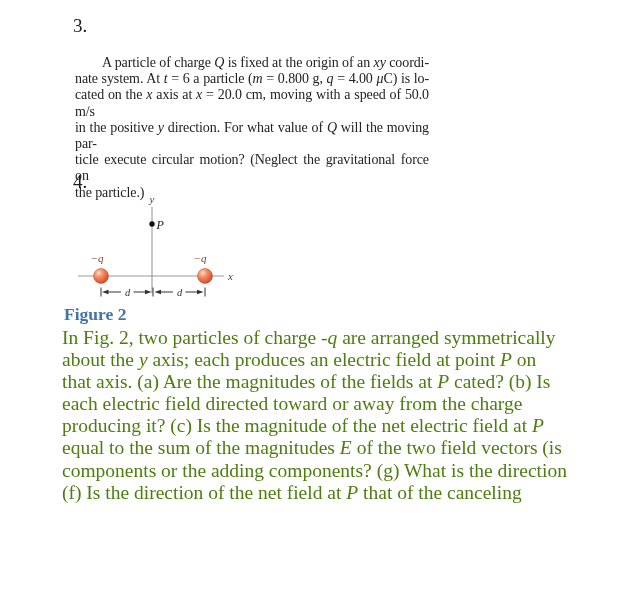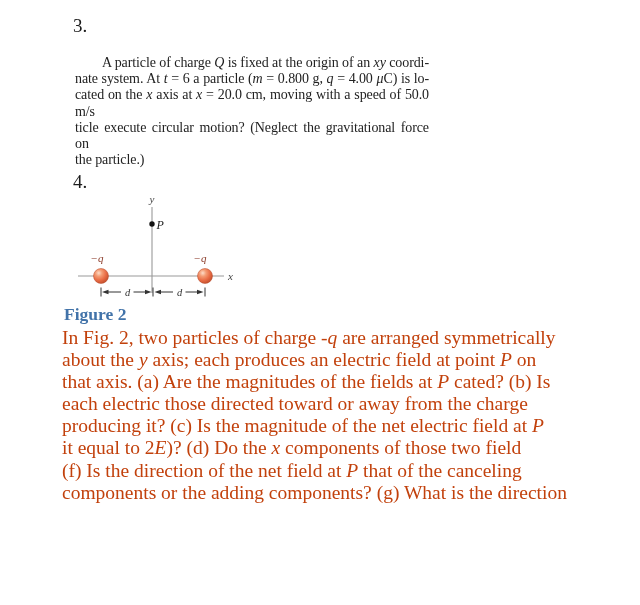--- a/index.html
+++ b/index.html
@@ -27,35 +27,36 @@
   #fig { position:absolute; left:70px; top:192px; }
   #fig text { font-family:"Liberation Serif","DejaVu Serif",serif; }
   #figcap {
     position:absolute; left:64px; top:304px;
     font-size:17.5px; font-weight:bold; color:#4273a9;
   }
 
   
   #question {
     position:absolute; left:62px; top:327px; width:560px;
-    font-size:19.5px; line-height:22.1px; color:#c2410c;
+    font-size:19.5px; line-height:22.1px; color:#4d7c0f;
   }
   #question .tline { white-space:nowrap; }
 </style>
 </head>
 <body>
 
 <div class="page">
 
   <div id="n3" class="prob-num">3.</div>
 
   <div id="p3">
       <div class="tline"><span>A particle of charge </span><span class="it">Q</span><span> is fixed at the origin of an </span><span class="it">xy</span><span> coordi-</span></div>
       <div class="tline"><span>nate system. At </span><span class="it">t</span><span> = 6 a particle (</span><span class="it">m</span><span> = 0.800 g, </span><span class="it">q</span><span> = 4.00 </span><span class="it">μ</span><span>C) is lo-</span></div>
       <div class="tline"><span>cated on the </span><span class="it">x</span><span> axis at </span><span class="it">x</span><span> = 20.0 cm, moving with a speed of 50.0 m/s</span></div>
+      <div class="tline"><span>in the positive </span><span class="it">y</span><span> direction. For what value of </span><span class="it">Q</span><span> will the moving par-</span></div>
       <div class="tline"><span>ticle execute circular motion? (Neglect the gravitational force on</span></div>
       <div class="tline"><span>the particle.)</span></div>
     </div>
 
   <div id="n4" class="prob-num">4.</div>
 
   <svg id="fig" width="175" height="110" viewBox="0 0 175 110">
     <defs>
       <radialGradient id="ball" cx="35%" cy="30%" r="75%">
         <stop offset="0%" stop-color="#fddcc8"></stop>
@@ -96,20 +97,20 @@
     <text x="57.5" y="103.5" text-anchor="middle" font-size="10.5" font-style="italic" fill="#333333">d</text>
     <text x="109.5" y="103.5" text-anchor="middle" font-size="10.5" font-style="italic" fill="#333333">d</text>
   </svg>
 
   <div id="figcap">Figure 2</div>
 
   <div id="question">
       <div class="tline"><span>In Fig. 2, two particles of charge -</span><span class="it">q</span><span> are arranged symmetrically</span></div>
       <div class="tline"><span>about the </span><span class="it">y</span><span> axis; each produces an electric field at point </span><span class="it">P</span><span> on</span></div>
       <div class="tline"><span>that axis. (a) Are the magnitudes of the fields at </span><span class="it">P</span><span> cated? (b) Is</span></div>
-      <div class="tline"><span>each electric those directed toward or away from the charge</span></div>
+      <div class="tline"><span>each electric field directed toward or away from the charge</span></div>
       <div class="tline"><span>producing it? (c) Is the magnitude of the net electric field at </span><span class="it">P</span></div>
-      <div class="tline"><span>it equal to 2</span><span class="it">E</span><span>)? (d) Do the </span><span class="it">x</span><span> components of those two field</span></div>
+      <div class="tline"><span>equal to the sum of the magnitudes </span><span class="it">E</span><span> of the two field vectors (is</span></div>
+      <div class="tline"><span>components or the adding components? (g) What is the direction</span></div>
       <div class="tline"><span>(f) Is the direction of the net field at </span><span class="it">P</span><span> that of the canceling</span></div>
-      <div class="tline"><span>components or the adding components? (g) What is the direction</span></div>
     </div>
 
 </div>
 
 </body></html>

